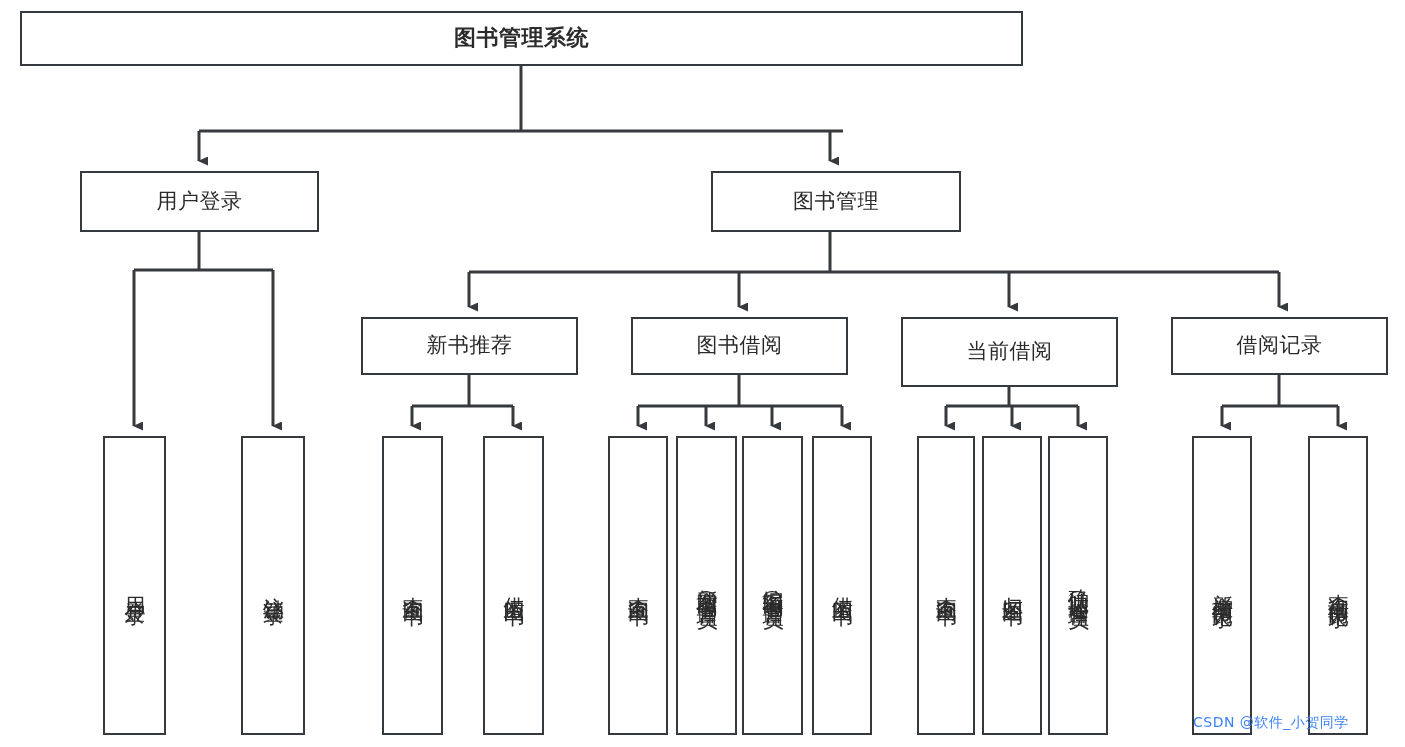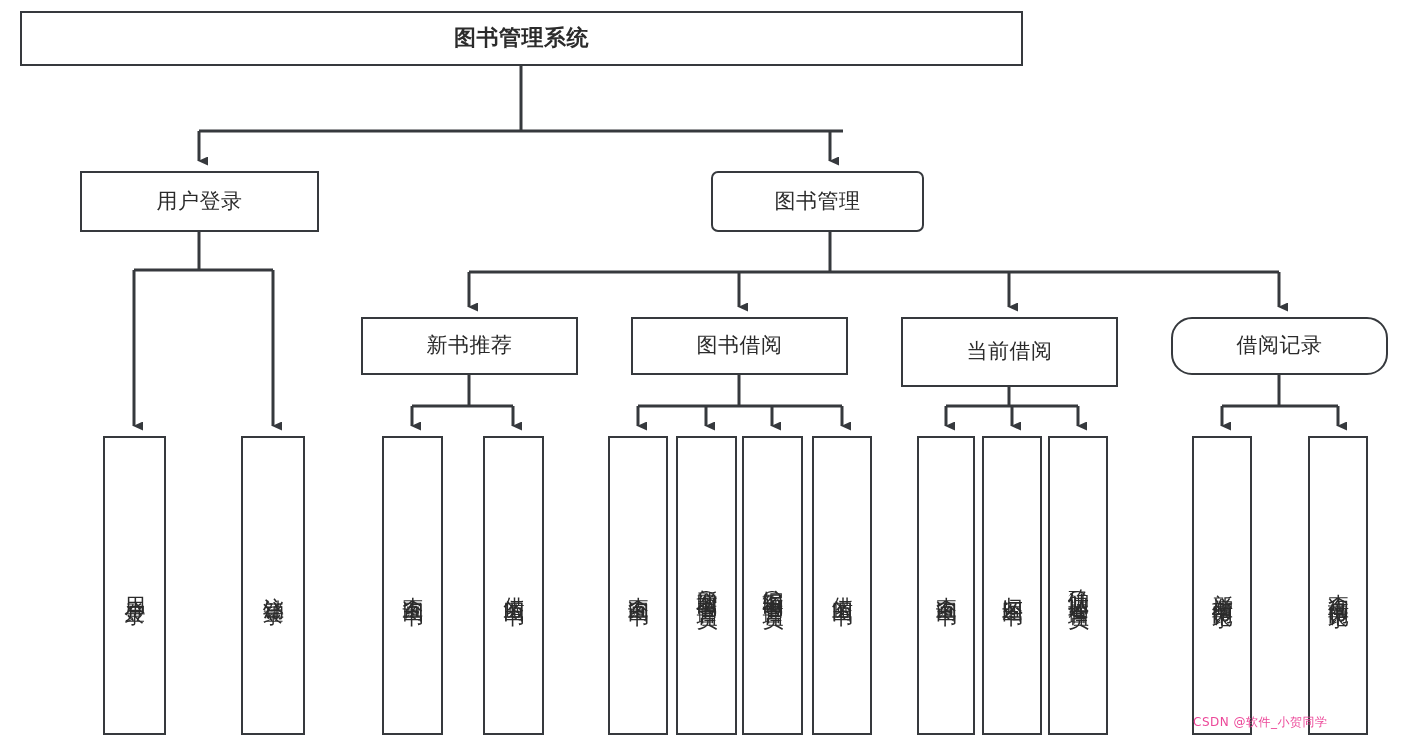--- a/index.html
+++ b/index.html
@@ -54,22 +54,22 @@
     writing-mode: vertical-rl;
     text-orientation: upright;
     letter-spacing: 3px;
     line-height: 1;
     white-space: nowrap;
   }
   .watermark {
     position: absolute;
     left: 1193px;
     top: 714px;
-    font-size: 12px;
-    color: #ec4899;
+    font-size: 14px;
+    color: #3b82f6;
     white-space: nowrap;
     letter-spacing: 0.5px;
   }
 </style>
 </head>
 <body>
 
 <div id="diagram-root">
 
   <svg class="layer" viewBox="0 0 1405 747" xmlns="http://www.w3.org/2000/svg">
@@ -124,37 +124,37 @@
   </svg>
 
   <div class="node-box root" style="left:20px; top:11px; width:1003px; height:55px;font-weight:bold;">
     <span class="node-label-h">图书管理系统</span>
   </div>
 
   <div class="node-box" style="left:80px; top:171px; width:239px; height:61px;">
     <span class="node-label-h">用户登录</span>
   </div>
 
-  <div class="node-box" style="left:711px; top:171px; width:213px; height:61px;border-radius:7px;">
+  <div class="node-box" style="left:711px; top:171px; width:250px; height:61px;">
     <span class="node-label-h">图书管理</span>
   </div>
 
   <div class="node-box" style="left:361px; top:317px; width:217px; height:58px;align-items:center;">
     <span class="node-label-h">新书推荐</span>
   </div>
 
   <div class="node-box" style="left:631px; top:317px; width:217px; height:58px;">
     <span class="node-label-h">图书借阅</span>
   </div>
 
   <div class="node-box" style="left:901px; top:317px; width:217px; height:70px;">
     <span class="node-label-h">当前借阅</span>
   </div>
 
-  <div class="node-box" style="left:1171px; top:317px; width:217px; height:58px;border-radius:21px;">
+  <div class="node-box" style="left:1171px; top:317px; width:217px; height:58px;">
     <span class="node-label-h">借阅记录</span>
   </div>
 
   <div class="node-box leaf" style="left:103px; top:436px; width:63px; height:299px;">
     <span class="node-label-v">用户登录</span>
   </div>
 
   <div class="node-box leaf" style="left:241px; top:436px; width:64px; height:299px;">
     <span class="node-label-v">注销登录</span>
   </div>

